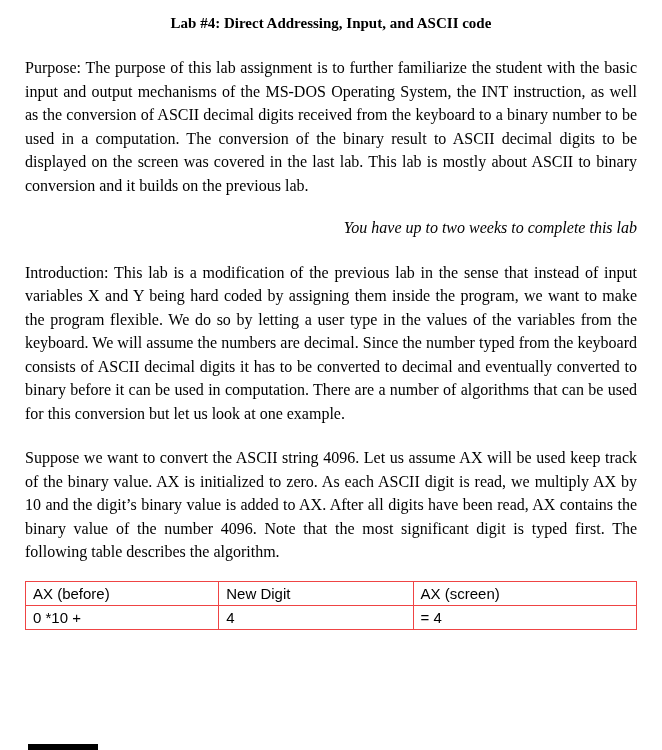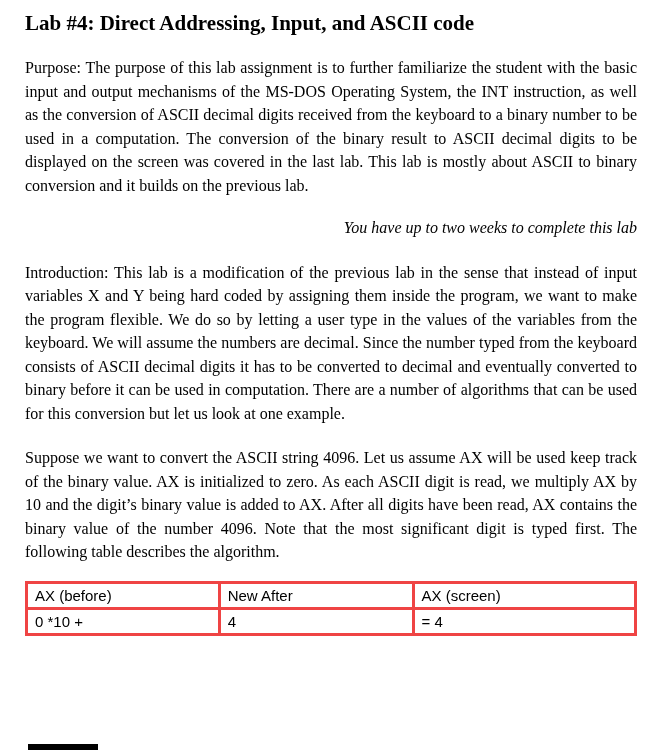--- a/index.html
+++ b/index.html
@@ -14,22 +14,23 @@
     background: #ffffff;
     color: #000000;
     font-family: "Liberation Serif", serif;
     overflow: hidden;
     box-sizing: border-box;
   }
   .content {
     padding: 10px 25px 0 25px;
   }
   .doc-title {
-    font-size: 21px;
+    font-size: 15px;
     font-weight: bold;
+    text-align: center;
     margin: 2px 0 0 0;
     line-height: 23px;
   }
   .para {
     font-size: 16px;
     line-height: 23.5px;
     text-align: justify;
     margin: 21px 0 0 0;
   }
   .para b {
@@ -45,21 +46,21 @@
   }
   .lab-table {
     border-collapse: collapse;
     width: 100%;
     margin-top: 17px;
     font-family: "Liberation Sans", sans-serif;
     font-size: 15px;
     table-layout: fixed;
   }
   .lab-table td {
-    border: 3px solid #ef4444;
+    border: 1px solid #ef4444;
     padding: 1px 7px;
     height: 21px;
     vertical-align: middle;
     overflow: hidden;
     white-space: nowrap;
   }
   .col-1 { width: 31.5%; }
   .col-2 { width: 31.7%; }
   .col-3 { width: 36.8%; }
   .row-fragment {
@@ -84,21 +85,21 @@
     <p class="note">You have up to two weeks to complete this lab</p>
 
     <p class="para"><b>Introduction:</b><span> This lab is a modification of the previous lab in the sense that instead of input variables X and Y being hard coded by assigning them inside the program, we want to make the program flexible. We do so by letting a user type in the values of the variables from the keyboard. We will assume the numbers are decimal. Since the number typed from the keyboard consists of ASCII decimal digits it has to be converted to decimal and eventually converted to binary before it can be used in computation. There are a number of algorithms that can be used for this conversion but let us look at one example.</span></p>
 
     <p class="para">Suppose we want to convert the ASCII string 4096. Let us assume AX will be used keep track of the binary value. AX is initialized to zero. As each ASCII digit is read, we multiply AX by 10 and the digit’s binary value is added to AX. After all digits have been read, AX contains the binary value of the number 4096. Note that the most significant digit is typed first. The following table describes the algorithm.</p>
 
     <table class="lab-table">
       <tbody>
         <tr>
           <td class="col-1">AX (before)</td>
-          <td class="col-2">New After</td>
+          <td class="col-2">New Digit</td>
           <td class="col-3">AX (screen)</td>
         </tr>
         <tr>
           <td class="col-1">0 *10 +</td>
           <td class="col-2">4</td>
           <td class="col-3">= 4</td>
         </tr>
       </tbody>
     </table>
 

